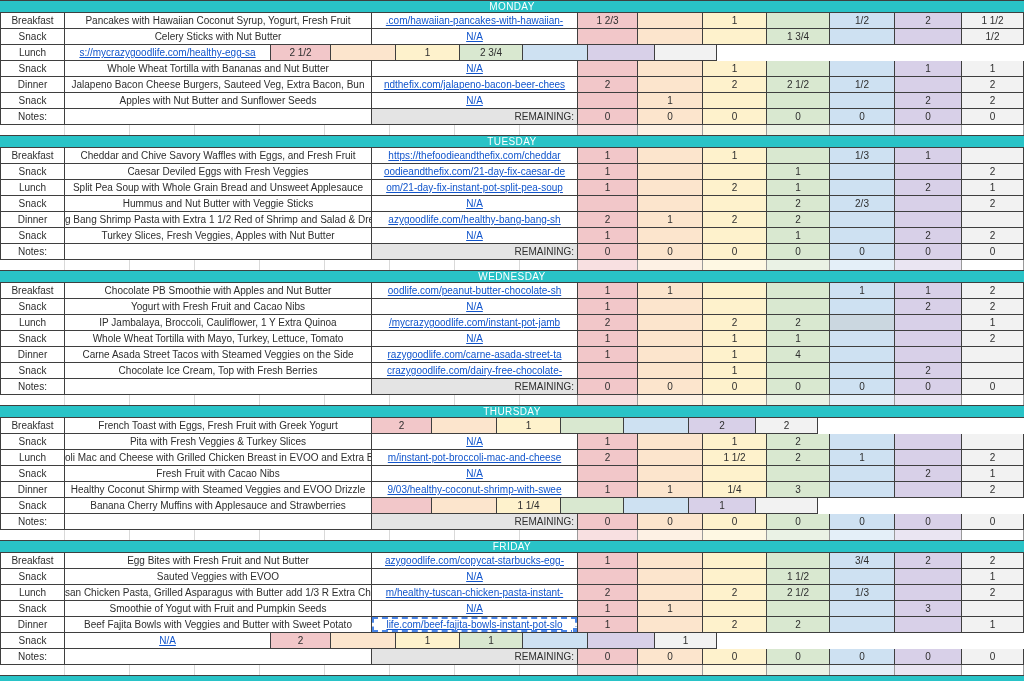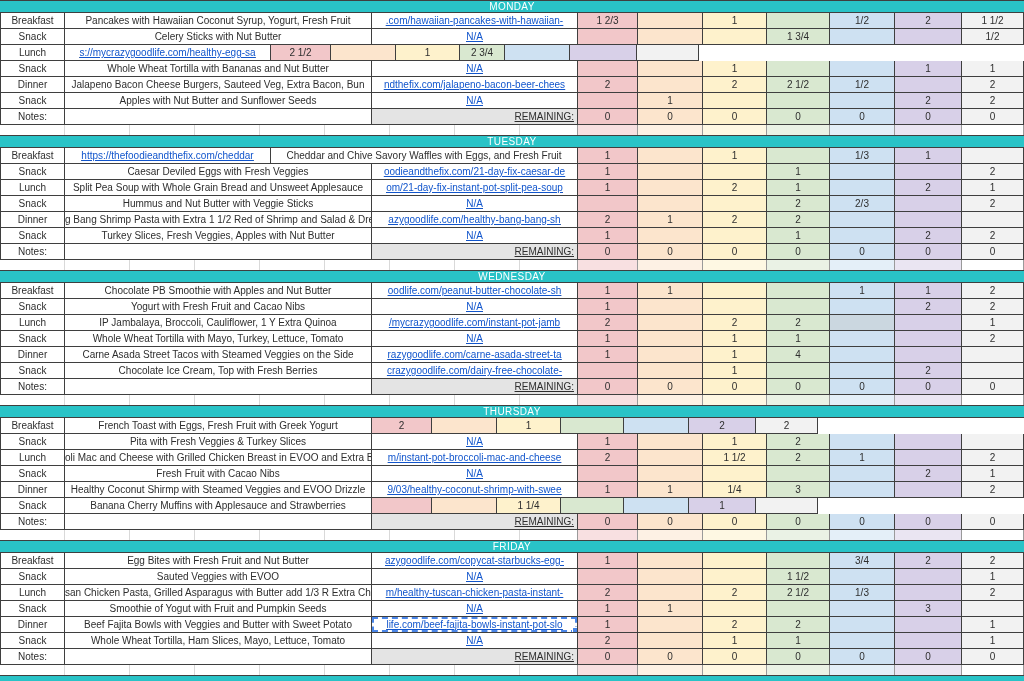--- a/index.html
+++ b/index.html
@@ -8,21 +8,21 @@
   .day-header{height:13px;box-sizing:border-box;background:var(--teal);
     border-top:1px solid #3f3f3f;border-bottom:1px solid #3f3f3f;
     display:flex;align-items:center;justify-content:center;}
   .day-title{color:#fff;font-size:10px;line-height:11px;letter-spacing:.4px;}
   .row{display:flex;height:16px;box-sizing:border-box;}
   .cell{box-sizing:border-box;height:16px;border-right:1px solid #3f3f3f;border-bottom:1px solid #3f3f3f;
     font-size:10px;line-height:15px;text-align:center;white-space:nowrap;overflow:hidden;background:#fff;}
   .cell.first{border-left:1px solid #3f3f3f;}
   .lbl{width:65px;}
   .desc{width:307px;}
-  .lnk{width:206px;position:relative;text-decoration:underline;}
+  .lnk{width:206px;position:relative;}
   .lnk .link{color:var(--link);text-decoration:underline;}
   .lnk.selected::before{content:"";position:absolute;left:0;top:0;right:0;bottom:0;
     border:2px dashed var(--sel);pointer-events:none;z-index:2;}
   .lnk.selected::after{content:"";position:absolute;right:-2px;bottom:-2px;width:5px;height:5px;
     background:var(--sel);border:1px solid #fff;z-index:3;}
   .rem{background:var(--remgray);text-align:right;padding-right:3px;}
   .spacer{display:flex;height:10px;box-sizing:border-box;}
   .spacer .sp-left{box-sizing:border-box;width:578px;height:10px;border-right:1px solid #9a9a9a;
     background:repeating-linear-gradient(to right,transparent 0 64px,#d9d9d9 64px 65px);}
   .spacer .sp-col{box-sizing:border-box;height:10px;border-right:1px solid #9a9a9a;}
@@ -58,21 +58,21 @@
       <div class="cell" style="width: 65px; background: rgb(206, 225, 242);"></div>
       <div class="cell" style="width: 67px; background: rgb(216, 208, 232);"></div>
       <div class="cell" style="width: 62px; background: rgb(242, 242, 242);">1/2</div>
     </div>
     <div class="row">
       <div class="cell lbl first">Lunch</div>
       <div class="cell lnk"><span class="link">s://mycrazygoodlife.com/healthy-egg-sa</span></div>
       <div class="cell" style="width: 60px; background: rgb(242, 199, 201);">2 1/2</div>
       <div class="cell" style="width: 65px; background: rgb(252, 229, 205);"></div>
       <div class="cell" style="width: 64px; background: rgb(254, 242, 204);">1</div>
-      <div class="cell" style="width: 45px; background: rgb(217, 232, 208);">2 3/4</div>
+      <div class="cell" style="width: 63px; background: rgb(217, 232, 208);">2 3/4</div>
       <div class="cell" style="width: 65px; background: rgb(206, 225, 242);"></div>
       <div class="cell" style="width: 67px; background: rgb(216, 208, 232);"></div>
       <div class="cell" style="width: 62px; background: rgb(242, 242, 242);"></div>
     </div>
     <div class="row">
       <div class="cell lbl first">Snack</div>
       <div class="cell desc">Whole Wheat Tortilla with Bananas and Nut Butter</div>
       <div class="cell lnk"><span class="link">N/A</span></div>
       <div class="cell" style="width: 60px; background: rgb(242, 199, 201);"></div>
       <div class="cell" style="width: 65px; background: rgb(252, 229, 205);"></div>
@@ -126,22 +126,22 @@
       <div class="sp-col" style="width: 63px; background: rgb(234, 242, 229);"></div>
       <div class="sp-col" style="width: 65px; background: rgb(228, 239, 248);"></div>
       <div class="sp-col" style="width: 67px; background: rgb(234, 229, 242);"></div>
       <div class="sp-col" style="width: 62px; background: rgb(255, 255, 255);"></div>
     </div>
     <div class="day-header">
       <div class="day-title">TUESDAY</div>
     </div>
     <div class="row">
       <div class="cell lbl first">Breakfast</div>
+      <div class="cell desc">Cheddar and Chive Savory Waffles with Eggs, and Fresh Fruit</div>
       <div class="cell lnk"><span class="link">https://thefoodieandthefix.com/cheddar</span></div>
-      <div class="cell desc">Cheddar and Chive Savory Waffles with Eggs, and Fresh Fruit</div>
       <div class="cell" style="width: 60px; background: rgb(242, 199, 201);">1</div>
       <div class="cell" style="width: 65px; background: rgb(252, 229, 205);"></div>
       <div class="cell" style="width: 64px; background: rgb(254, 242, 204);">1</div>
       <div class="cell" style="width: 63px; background: rgb(217, 232, 208);"></div>
       <div class="cell" style="width: 65px; background: rgb(206, 225, 242);">1/3</div>
       <div class="cell" style="width: 67px; background: rgb(216, 208, 232);">1</div>
       <div class="cell" style="width: 62px; background: rgb(242, 242, 242);"></div>
     </div>
     <div class="row">
       <div class="cell lbl first">Snack</div>
@@ -475,21 +475,20 @@
       <div class="cell" style="width: 60px; background: rgb(242, 199, 201);">1</div>
       <div class="cell" style="width: 65px; background: rgb(252, 229, 205);"></div>
       <div class="cell" style="width: 64px; background: rgb(254, 242, 204);">2</div>
       <div class="cell" style="width: 63px; background: rgb(217, 232, 208);">2</div>
       <div class="cell" style="width: 65px; background: rgb(206, 225, 242);"></div>
       <div class="cell" style="width: 67px; background: rgb(216, 208, 232);"></div>
       <div class="cell" style="width: 62px; background: rgb(242, 242, 242);">1</div>
     </div>
     <div class="row">
       <div class="cell lbl first">Snack</div>
-      <div class="cell desc">Whole Wheat Tortilla, Ham Slices, Mayo, Lettuce, Tomato</div>
       <div class="cell lnk"><span class="link">N/A</span></div>
       <div class="cell" style="width: 60px; background: rgb(242, 199, 201);">2</div>
       <div class="cell" style="width: 65px; background: rgb(252, 229, 205);"></div>
       <div class="cell" style="width: 64px; background: rgb(254, 242, 204);">1</div>
       <div class="cell" style="width: 63px; background: rgb(217, 232, 208);">1</div>
       <div class="cell" style="width: 65px; background: rgb(206, 225, 242);"></div>
       <div class="cell" style="width: 67px; background: rgb(216, 208, 232);"></div>
       <div class="cell" style="width: 62px; background: rgb(242, 242, 242);">1</div>
     </div>
     <div class="row">

